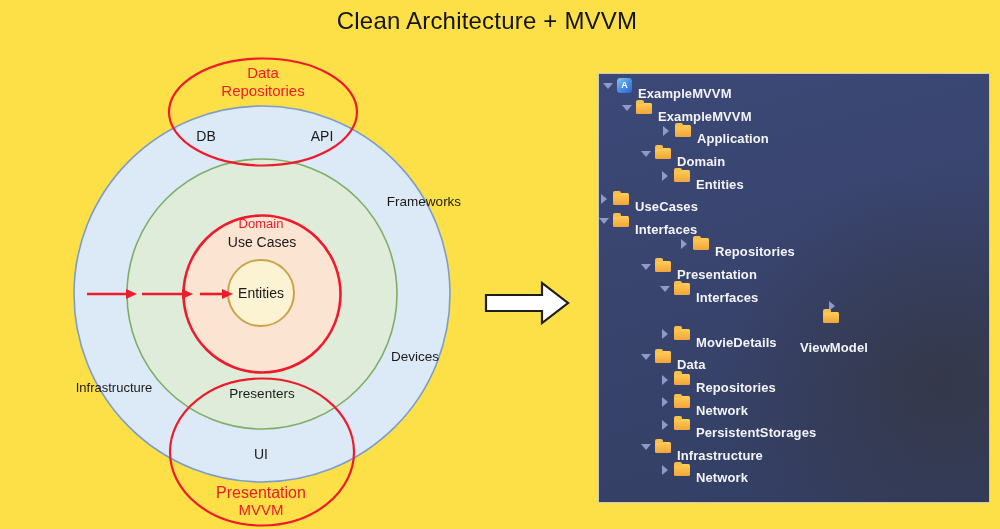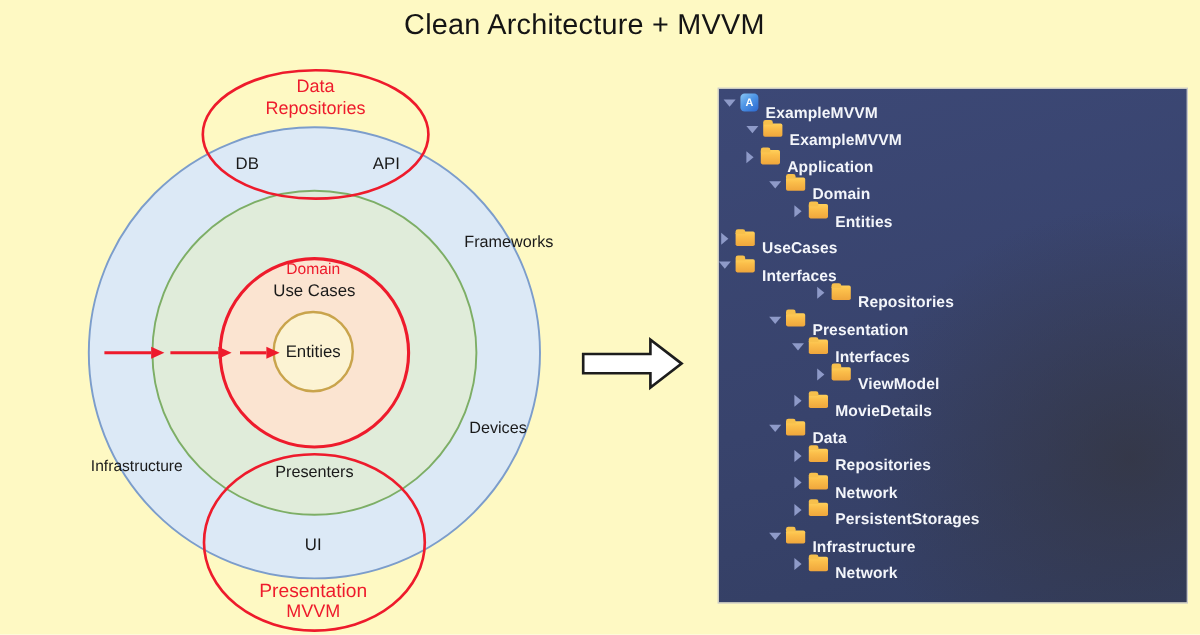--- a/index.html
+++ b/index.html
@@ -1,17 +1,17 @@
 <!DOCTYPE html>
 <html style="--red: #ee1b2c; --panel-top: #3c4876; --panel-bottom: #333e62; --smudge: rgba(52,53,63,0.75); --triangle: #8e9ac8; --tree-text: #f3f5fa;"><head>
 <meta charset="utf-8">
 <style>
   html,body{margin:0;padding:0;background:#fff;}
   .stage{
-    position:relative;width:1000px;height:529px;background:#fef9c3;overflow:hidden;
+    position:relative;width:1000px;height:529px;background:#fde047;overflow:hidden;
     font-family:"Liberation Sans",sans-serif;
   }
   .title{
     position:absolute;left:0;top:7px;width:974px;text-align:center;
     font-size:24px;color:#141414;letter-spacing:.2px;
   }
   .diagram-svg{position:absolute;left:0;top:0;}
   .lbl{
     position:absolute;transform:translate(-50%,-50%);white-space:nowrap;
     color:#1a1a1a;text-align:center;line-height:1.2;
@@ -94,21 +94,21 @@
         <div class="tree-row" style="padding-left: 4px;">
           <span class="disclosure down"></span>
           <span class="project-icon">A</span>
           <span class="tree-label">ExampleMVVM</span>
         </div>
         <div class="tree-row" style="padding-left: 23px;">
           <span class="disclosure down"></span>
           <span class="folder-icon"></span>
           <span class="tree-label">ExampleMVVM</span>
         </div>
-        <div class="tree-row" style="padding-left: 21px; text-align: center;">
+        <div class="tree-row" style="padding-left: 62px; text-align: center;">
           <span class="disclosure right"></span>
           <span class="folder-icon"></span>
           <span class="tree-label">Application</span>
         </div>
         <div class="tree-row" style="padding-left: 42px;">
           <span class="disclosure down"></span>
           <span class="folder-icon"></span>
           <span class="tree-label">Domain</span>
         </div>
         <div class="tree-row" style="padding-left: 61px;">
@@ -134,21 +134,21 @@
         <div class="tree-row" style="padding-left: 42px;">
           <span class="disclosure down"></span>
           <span class="folder-icon"></span>
           <span class="tree-label">Presentation</span>
         </div>
         <div class="tree-row" style="padding-left: 61px;">
           <span class="disclosure down"></span>
           <span class="folder-icon"></span>
           <span class="tree-label">Interfaces</span>
         </div>
-        <div class="tree-row" style="padding-left: 80px;">
+        <div class="tree-row" style="padding-left: 80px; flex-direction: column;">
           <span class="disclosure right"></span>
           <span class="folder-icon"></span>
           <span class="tree-label">ViewModel</span>
         </div>
         <div class="tree-row" style="padding-left: 61px; text-align: right;">
           <span class="disclosure right"></span>
           <span class="folder-icon"></span>
           <span class="tree-label">MovieDetails</span>
         </div>
         <div class="tree-row" style="padding-left: 42px;">

